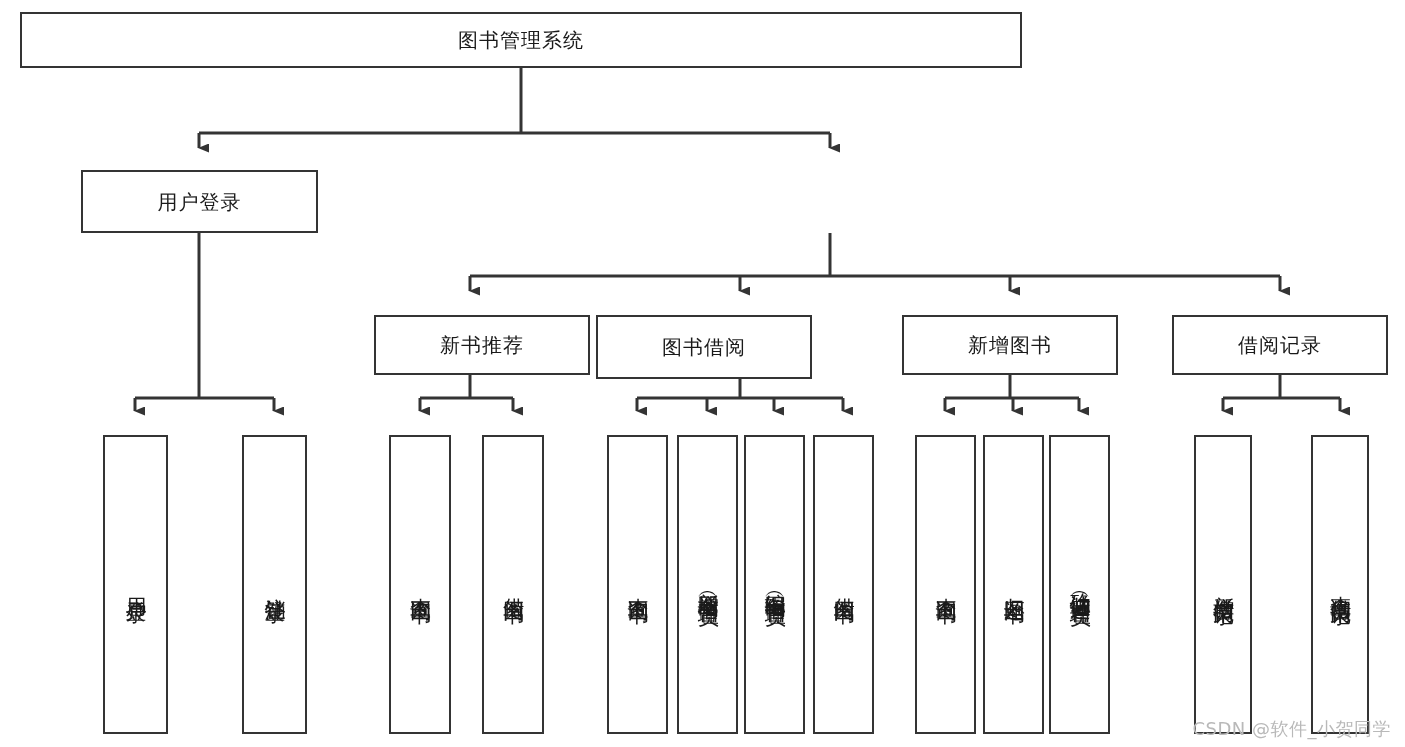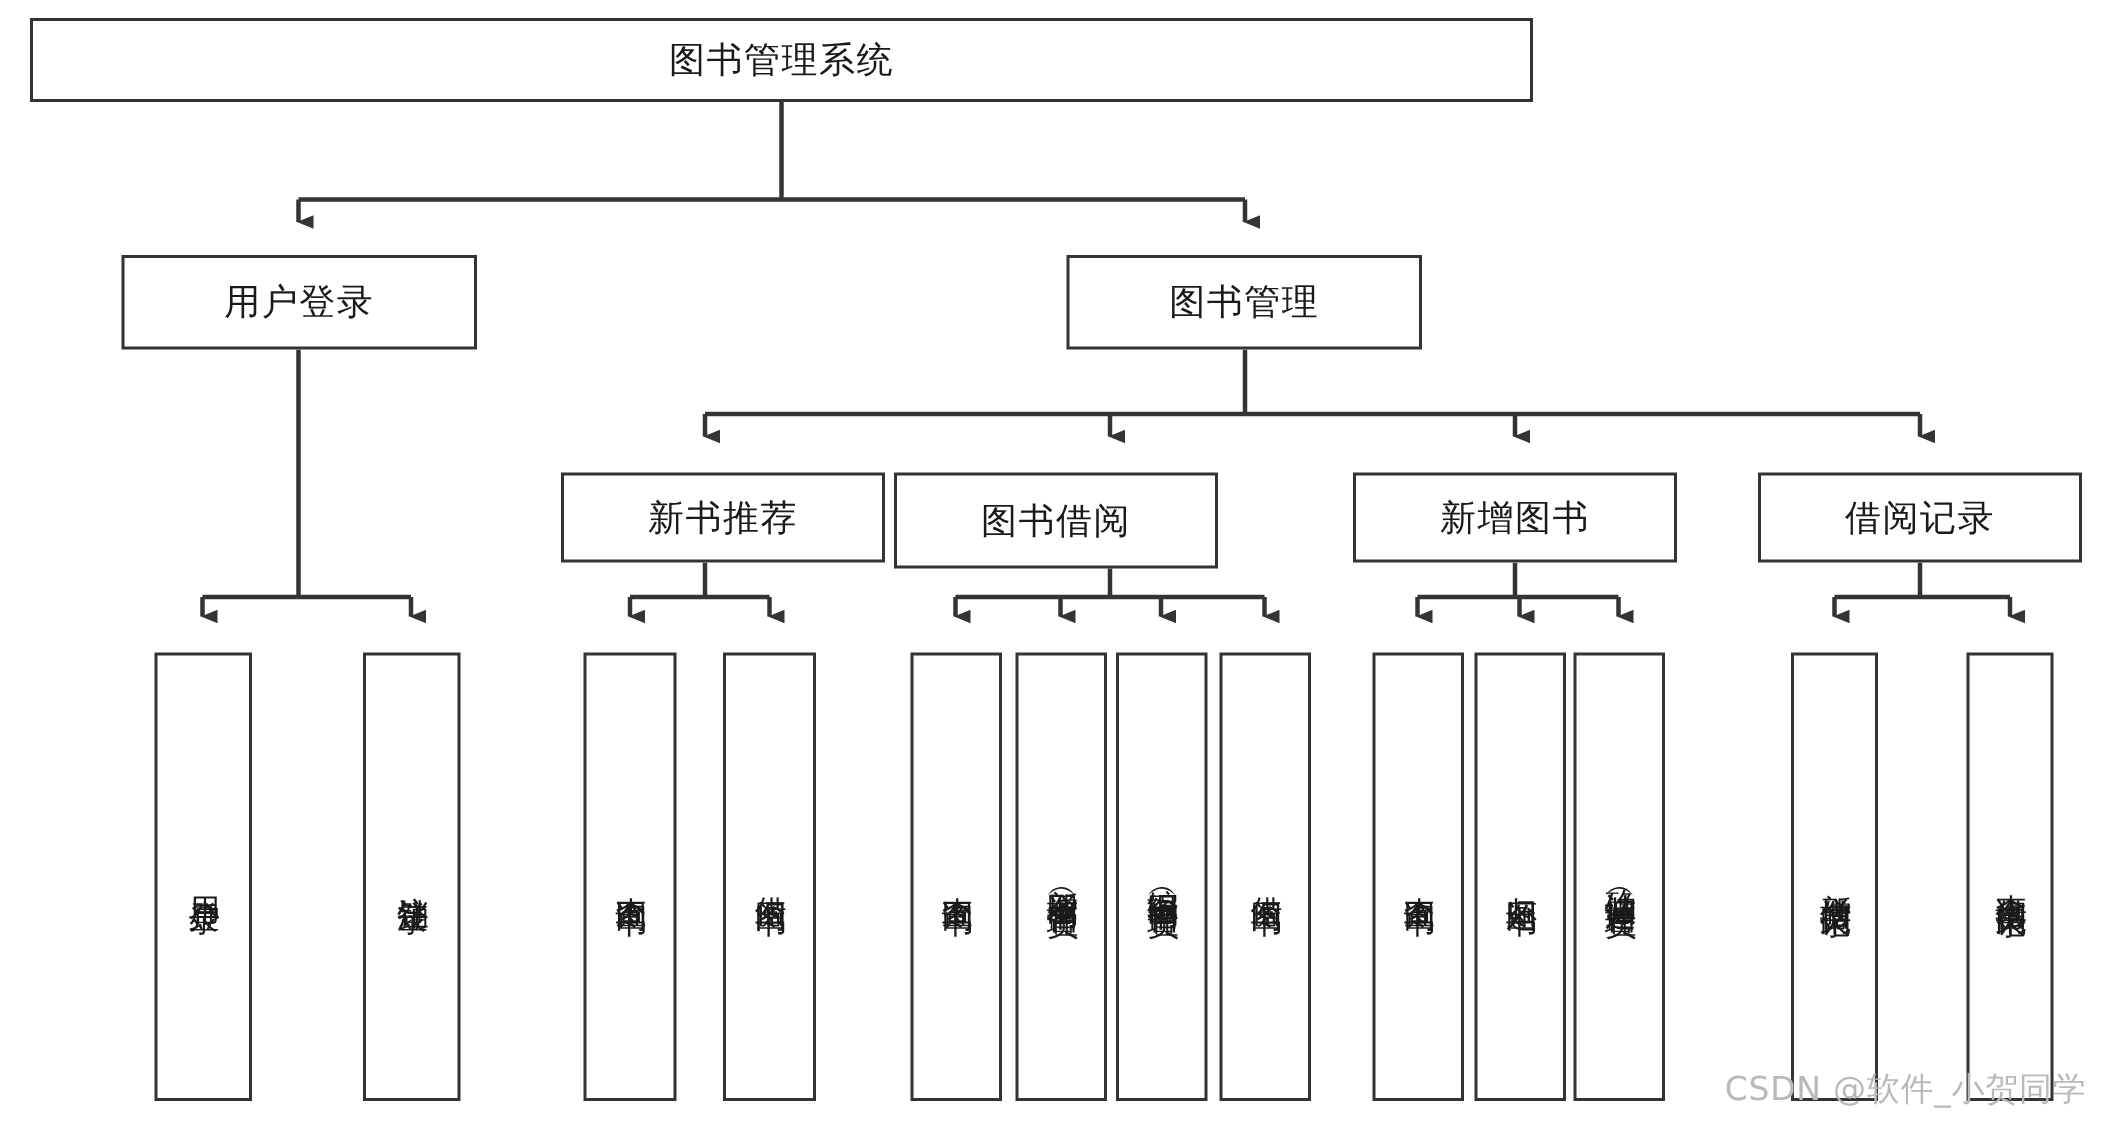--- a/index.html
+++ b/index.html
@@ -29,21 +29,21 @@
     box-sizing: border-box;
     border: 2px solid #343434;
     background: #ffffff;
     display: flex;
     align-items: center;
     justify-content: center;
     text-align: center;
     color: #1a1a1a;
   }
   .node-h {
-    font-size: 24px;
+    font-size: 20px;
     letter-spacing: 1px;
     line-height: 1.2;
   }
   .node-v {
     writing-mode: vertical-rl;
     text-orientation: upright;
     font-size: 21px;
     line-height: 1.32;
     letter-spacing: 2px;
     padding: 4px 0;
@@ -53,21 +53,21 @@
   .node-v .vtext {
     writing-mode: vertical-rl;
     text-orientation: upright;
     display: block;
     max-height: 100%;
   }
   #watermark {
     position: absolute;
     right: 14px;
     bottom: 6px;
-    font-size: 22px;
+    font-size: 18px;
     color: #b9b9b9;
     letter-spacing: 0.5px;
     white-space: nowrap;
     pointer-events: none;
   }
 </style>
 </head>
 <body>
 
 <div id="canvas">
@@ -123,23 +123,20 @@
     </g>
   </svg>
 
   <div class="node-box node-h" id="n-root" style="left: 20px; top: 12px; width: 1002px; height: 56px;">
     <span>图书管理系统</span>
   </div>
 
   <div class="node-box node-h" id="n-l2-0" style="left: 81px; top: 170px; width: 237px; height: 63px;">
     <span>用户登录</span>
   </div>
-  <div class="node-box node-h" id="n-l2-1" style="left: 711px; top: 170px; width: 237px; height: 63px;">
-    <span>图书管理</span>
-  </div>
 
   <div class="node-box node-h" id="n-l3-0" style="left: 362px; top: 315px; width: 216px; height: 60px; margin-left: 12px;">
     <span>新书推荐</span>
   </div>
   <div class="node-box node-h" id="n-l3-1" style="left: 596px; top: 315px; width: 216px; height: 64px;">
     <span>图书借阅</span>
   </div>
   <div class="node-box node-h" id="n-l3-2" style="left: 902px; top: 315px; width: 216px; height: 60px;">
     <span>新增图书</span>
   </div>

